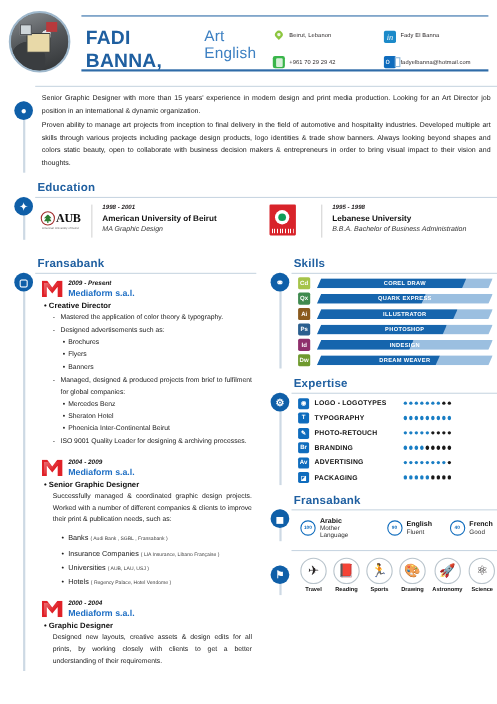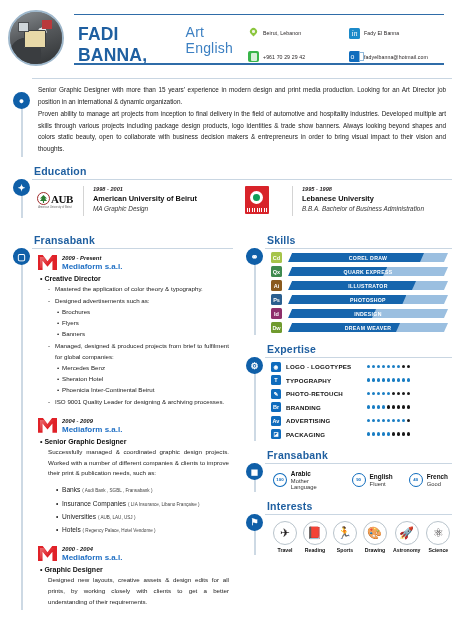--- a/index.html
+++ b/index.html
@@ -626,21 +626,20 @@
                 <span class="l-n" style="display:block">French</span>
                 <span class="l-l" style="display:block">Good</span>
               </span>
             </div>
           </div>
       </div>
 
       <div class="section">
         <div class="sec-badge">⚑</div>
         <div class="sec-spine"></div>
-        <div class="sec-head">Interests</div>
         <div class="sec-rule"></div>
         <div class="int-row" id="interests-list">
             <div class="interest">
               <span class="int-circ">✈</span>
               <span class="int-lbl" style="display:block">Travel</span>
             </div>
             <div class="interest">
               <span class="int-circ">📕</span>
               <span class="int-lbl" style="display:block">Reading</span>
             </div>

